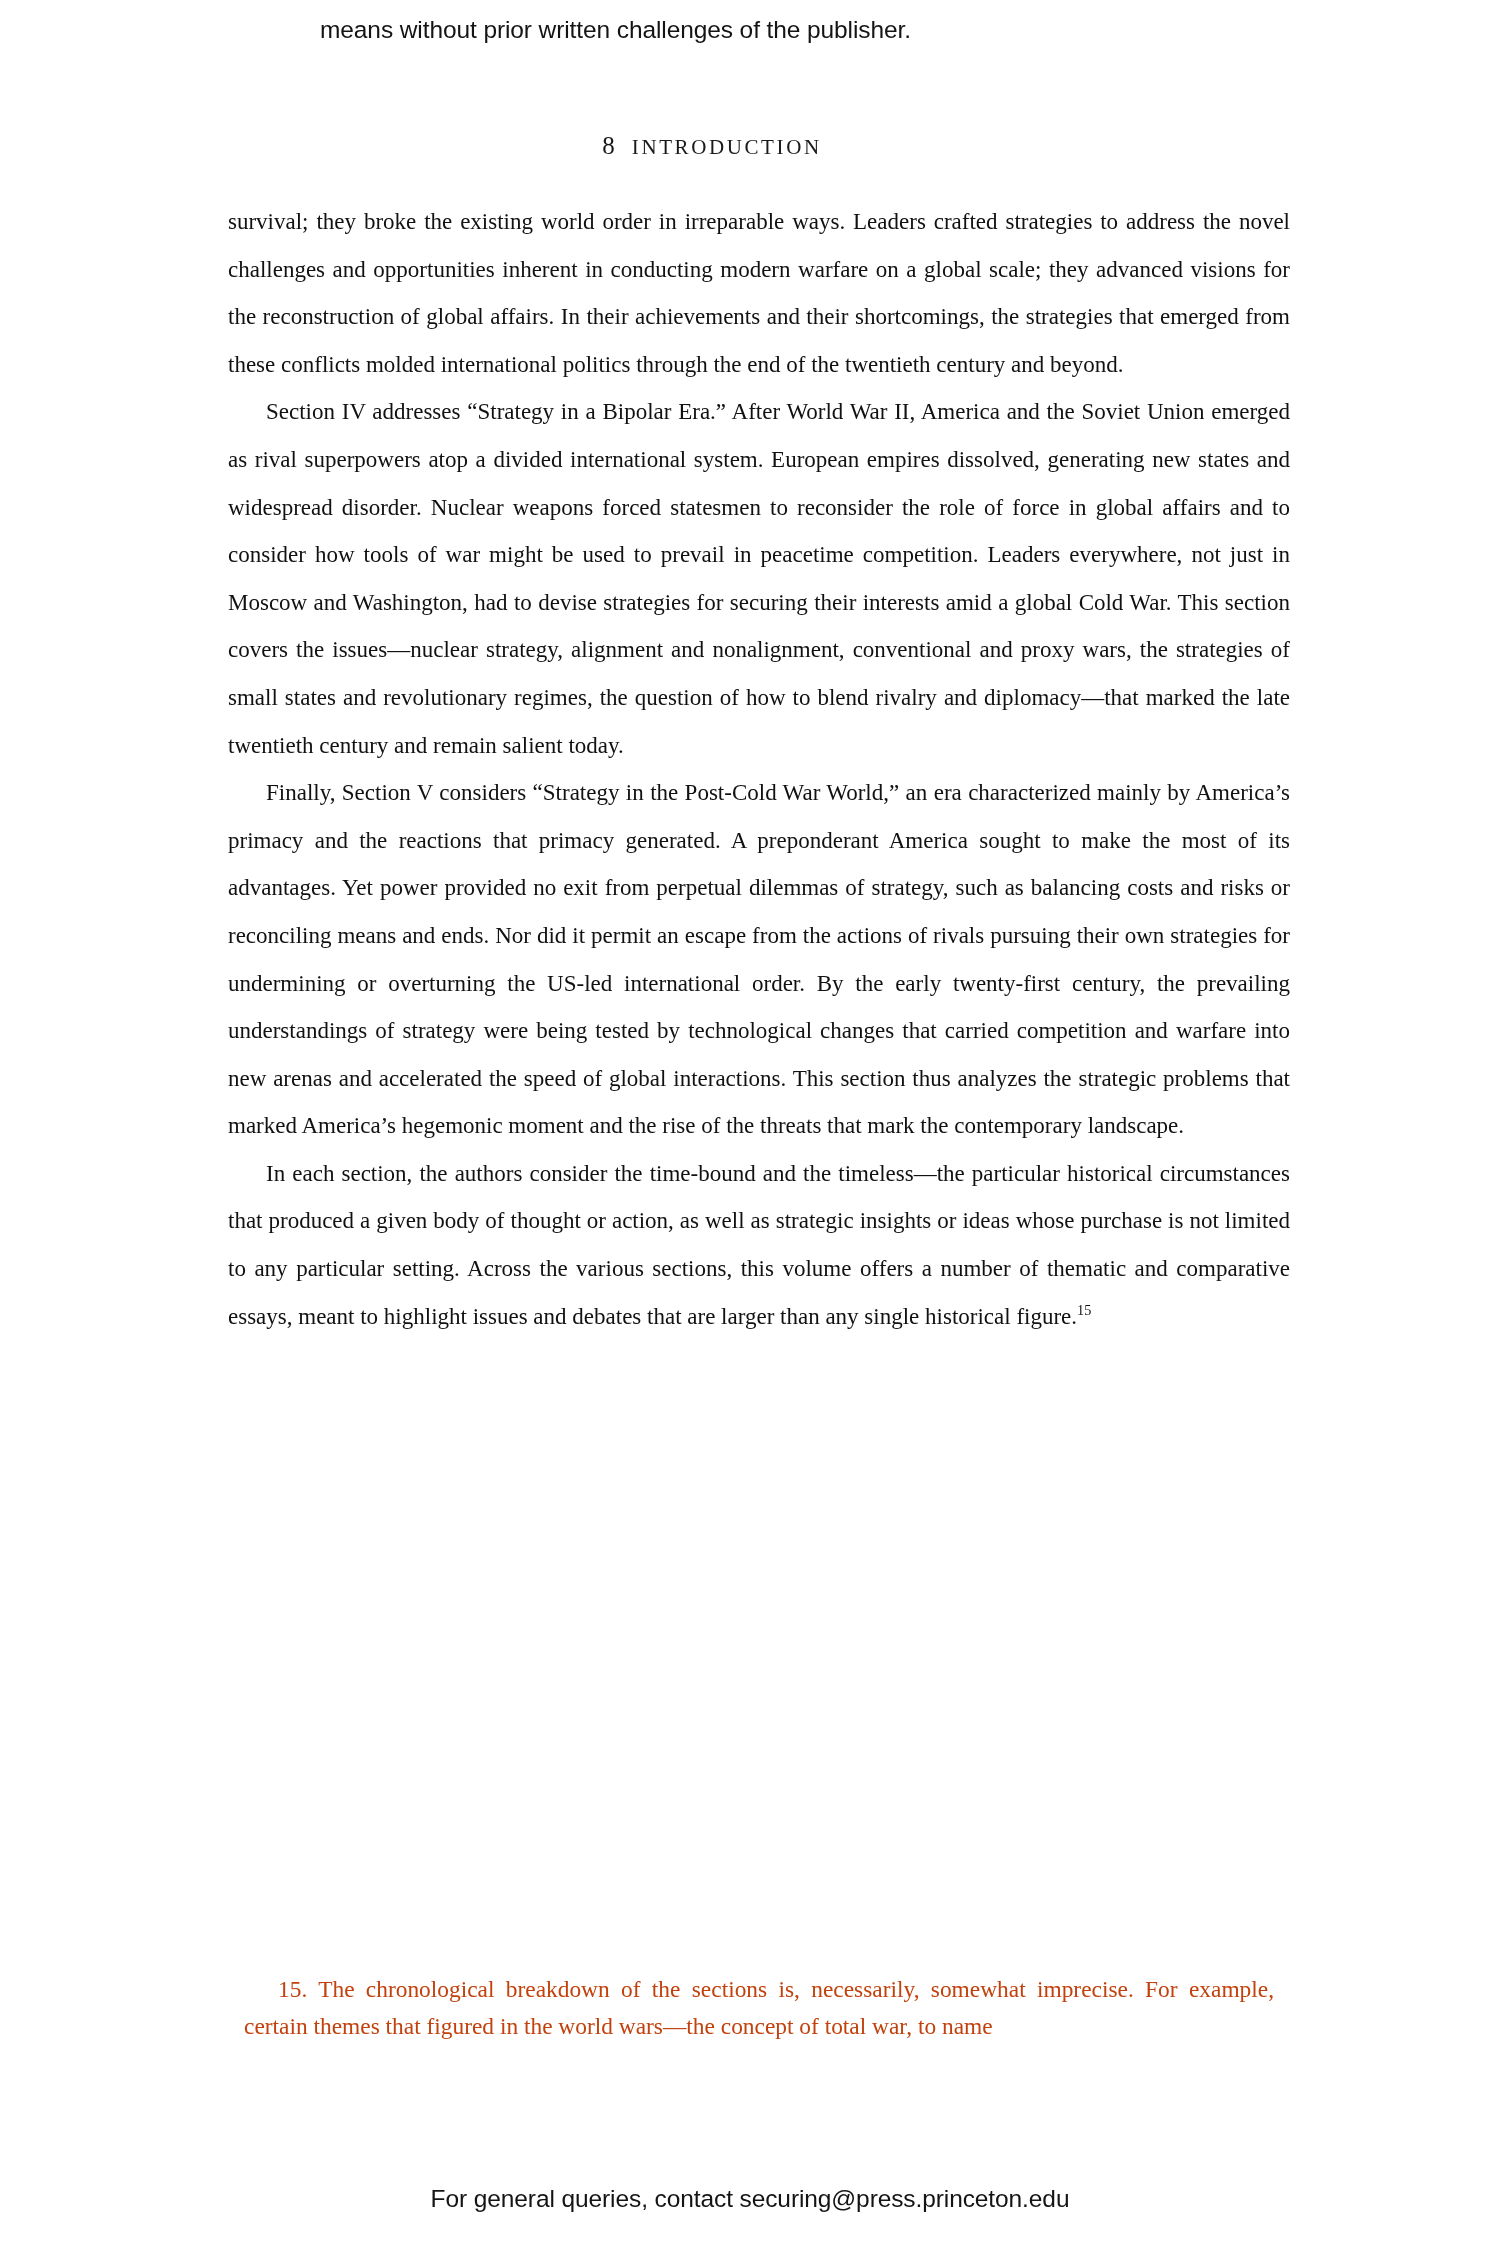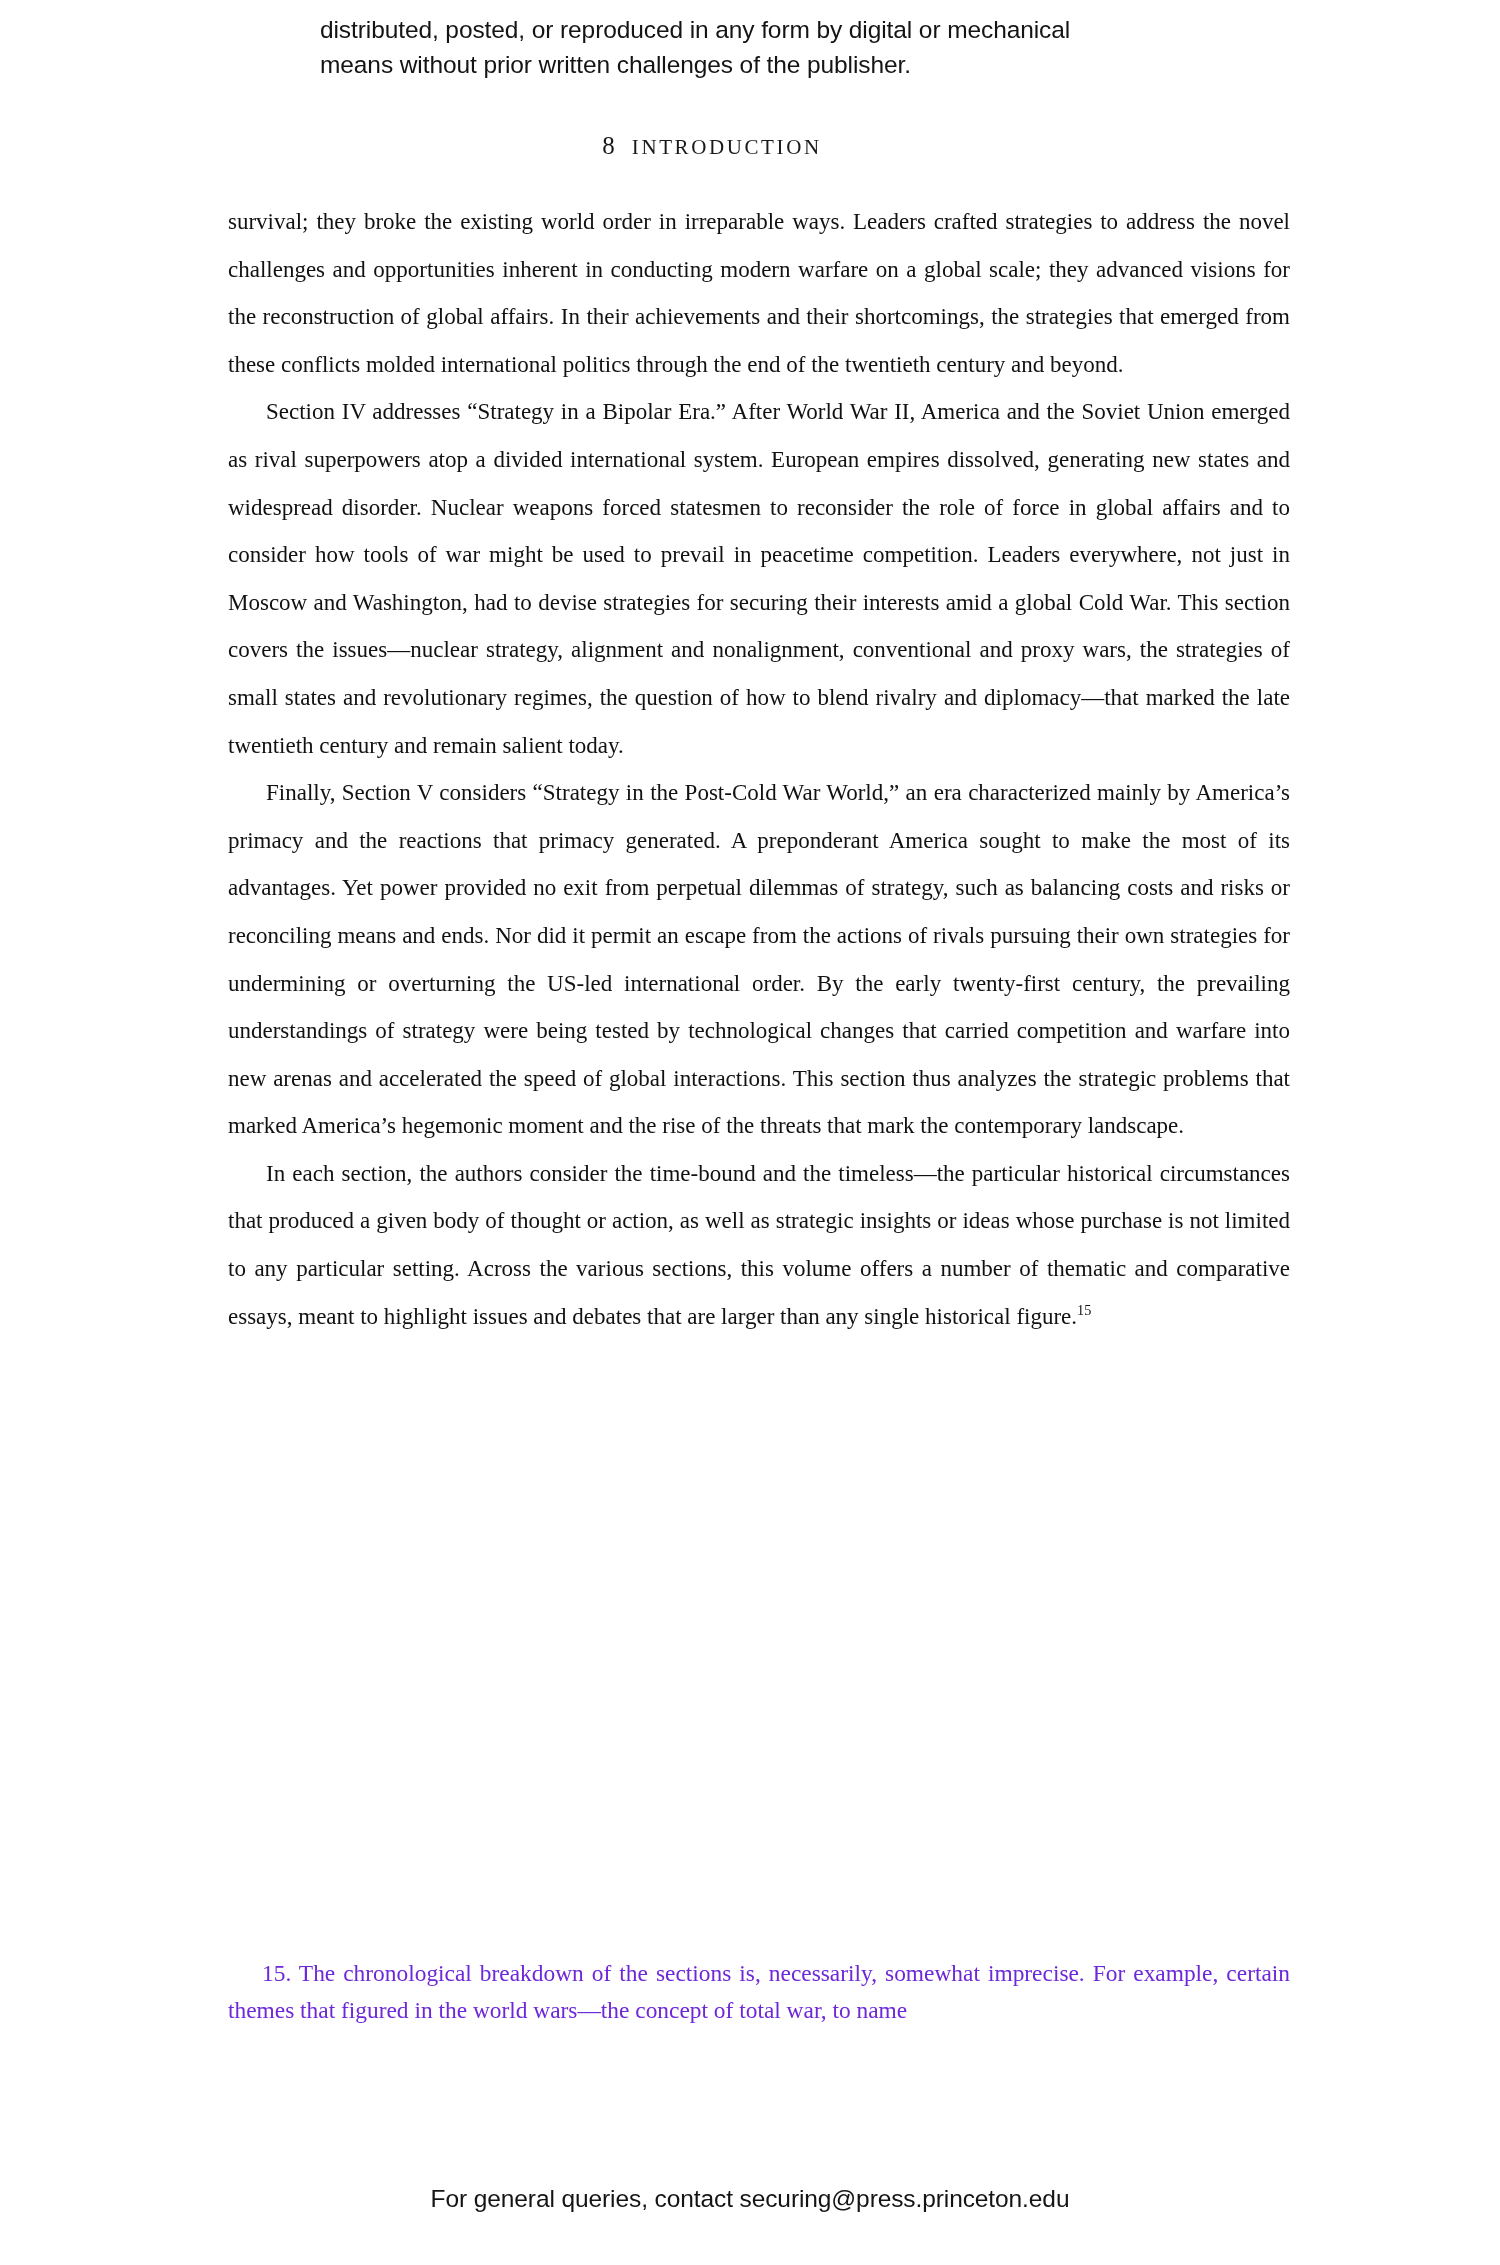--- a/index.html
+++ b/index.html
@@ -75,46 +75,45 @@
   }
 
   
   .footnote-block {
     position: absolute;
     left: 228px;
     top: 1955px;
     width: 1062px;
   }
   .footnote-par {
-    margin: 0;
+    margin: 16px;
     font-size: 23.4px;
     line-height: 37px;
     text-align: justify;
-    color: #6d28d9;
+    color: #c2410c;
     text-indent: 34px;
   }
 
   
   .page-footer {
     position: absolute;
     left: 0;
     top: 2185px;
     width: 1500px;
     text-align: center;
     font-family: "Liberation Sans", "DejaVu Sans", sans-serif;
     font-size: 24.5px;
     color: #141414;
     letter-spacing: -0.1px;
   }
 </style>
 </head>
 <body>
 
 <div class="copyright-notice">
-  <div>distributed, posted, or reproduced in any form by digital or mechanical</div>
   <div>means without prior written challenges of the publisher.</div>
 </div>
 
 <div class="running-head">
   <span class="folio">8</span><span class="rh-title">INTRODUCTION</span>
 </div>
 
 <div class="text-block">
   <p class="body-par">survival; they broke the existing world order in irreparable ways. Leaders crafted strategies to address the novel challenges and opportunities inherent in conducting modern warfare on a global scale; they advanced visions for the reconstruction of global affairs. In their achievements and their shortcomings, the strategies that emerged from these conflicts molded international politics through the end of the twentieth century and beyond.</p>
   <p class="body-par indent">Section IV addresses “Strategy in a Bipolar Era.” After World War II, America and the Soviet Union emerged as rival superpowers atop a divided international system. European empires dissolved, generating new states and widespread disorder. Nuclear weapons forced statesmen to reconsider the role of force in global affairs and to consider how tools of war might be used to prevail in peacetime competition. Leaders everywhere, not just in Moscow and Washington, had to devise strategies for securing their interests amid a global Cold War. This section covers the issues—nuclear strategy, alignment and nonalignment, conventional and proxy wars, the strategies of small states and revolutionary regimes, the question of how to blend rivalry and diplomacy—that marked the late twentieth century and remain salient today.</p>

